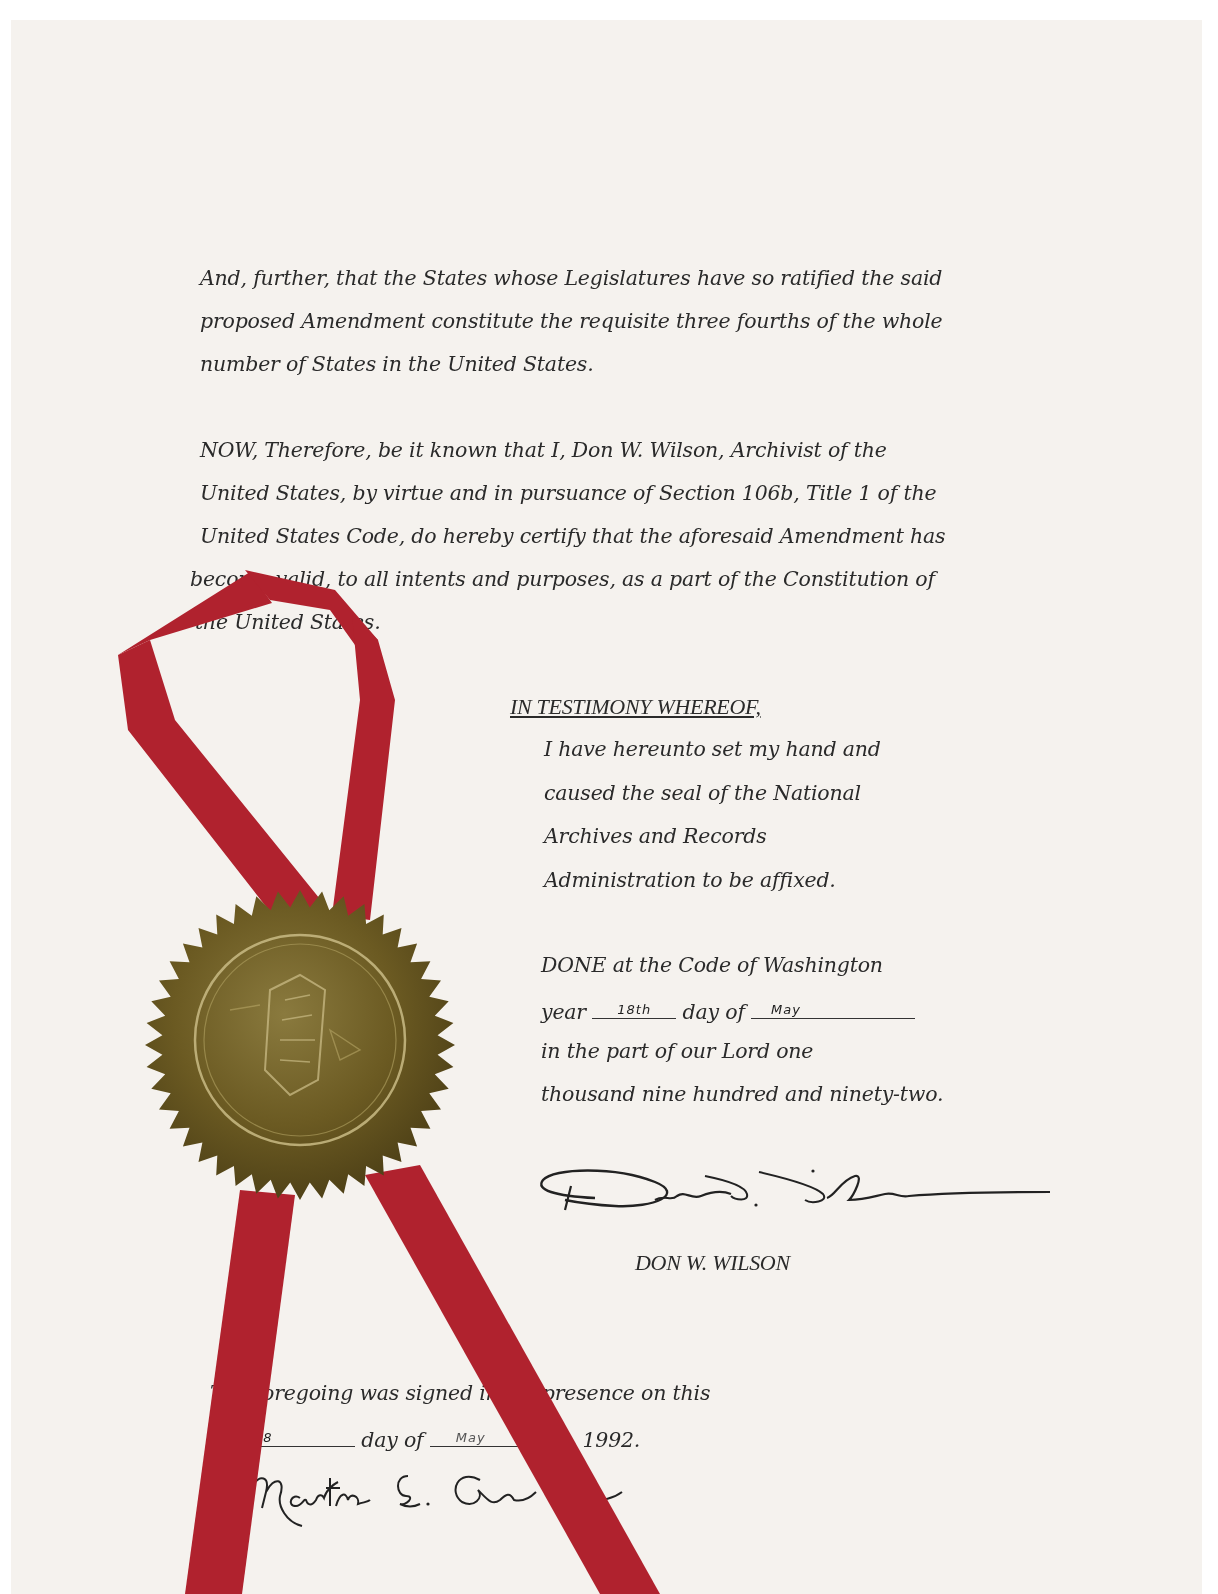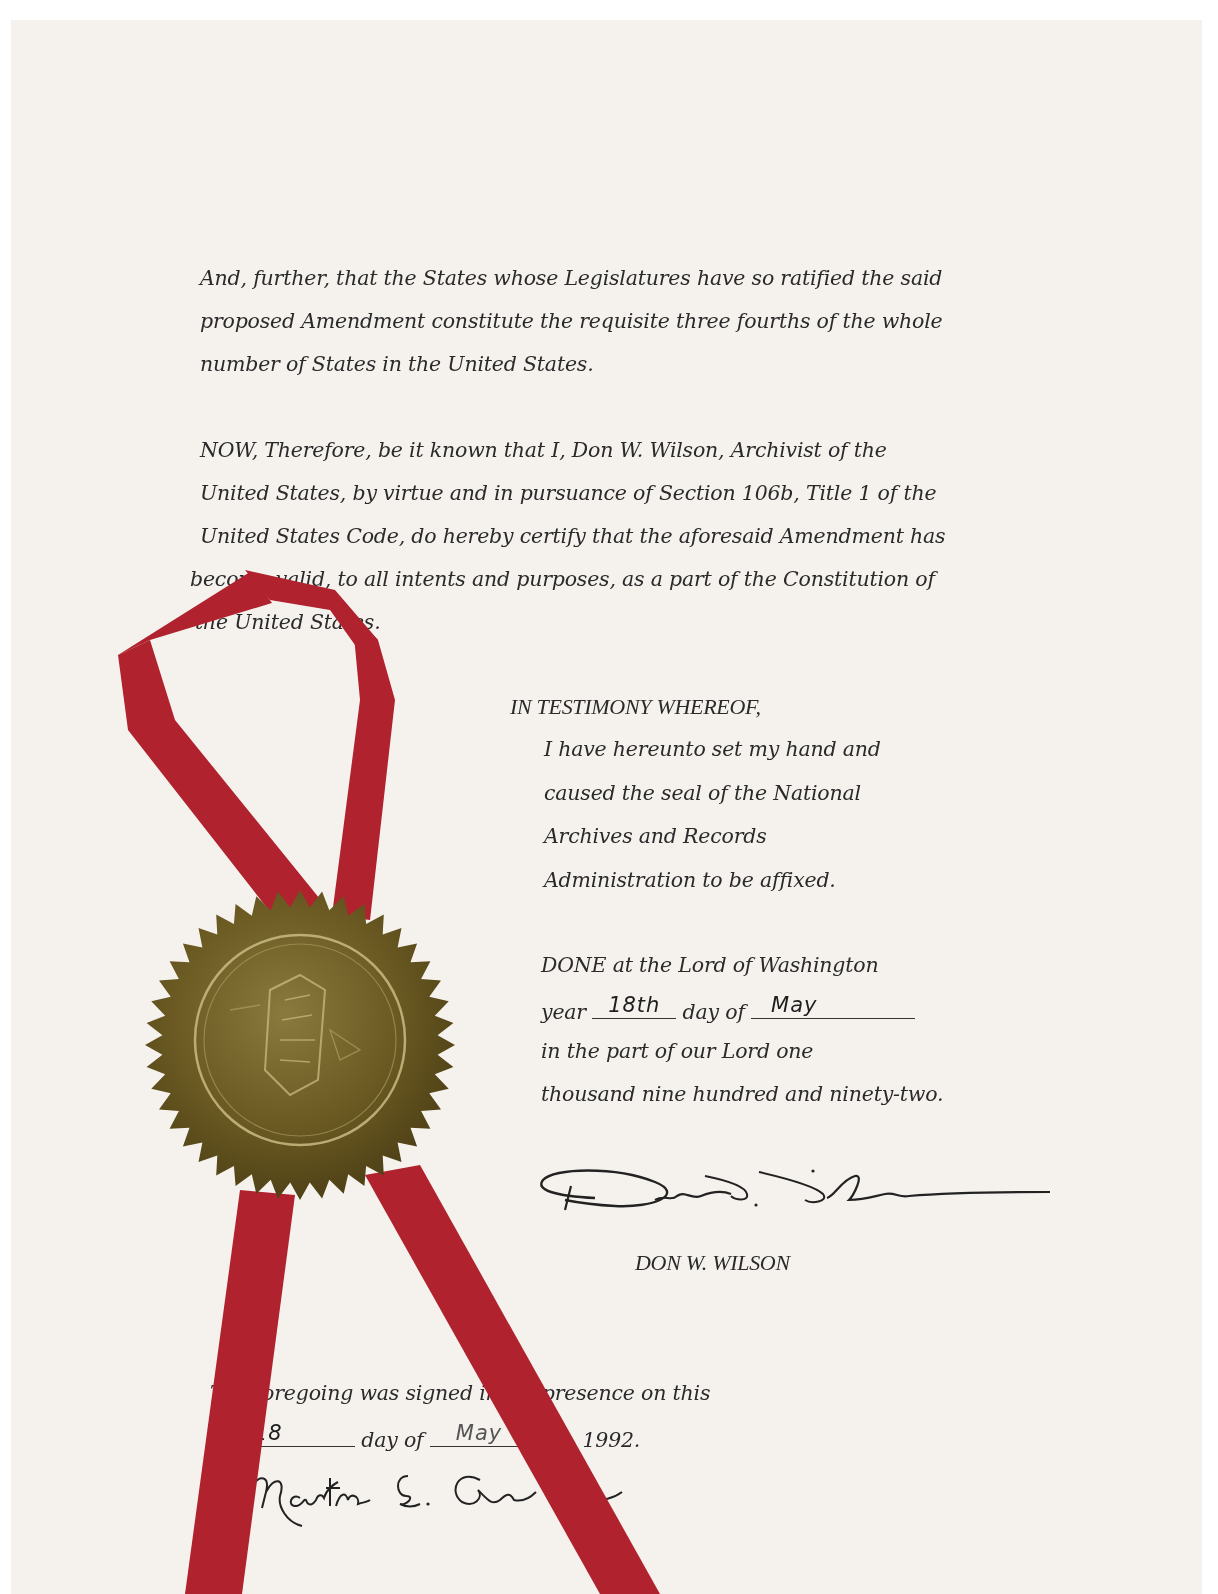--- a/index.html
+++ b/index.html
@@ -1,46 +1,46 @@
 <!DOCTYPE html>
 <html><head>
 <meta charset="utf-8">
 <style>
   html, body { margin:0; padding:0; }
   body { width:1218px; height:1594px; background:#ffffff; position:relative; overflow:hidden; }
   .page { position:absolute; left:11px; top:20px; width:1191px; height:1574px; background:#f5f2ee; }
   .txt { position:absolute; font-family:"DejaVu Serif","Liberation Serif",serif; font-style:italic; color:#2a2a2a; font-size:20.5px; white-space:nowrap; letter-spacing:-0.2px; }
   .caps { font-family:"Liberation Serif","DejaVu Serif",serif; font-style:italic; font-size:22px; letter-spacing:-0.3px; }
   .blank { display:inline-block; border-bottom:1.5px solid #333; position:relative; text-align:center; vertical-align:baseline; }
-  .hand { font-family:"DejaVu Sans","Liberation Sans",sans-serif; font-style:italic; color:#1e1e1e; position:absolute; left:0; right:0; bottom:1px; font-size:21px; letter-spacing:1px;margin-top:12px; }
+  .hand { font-family:"DejaVu Sans","Liberation Sans",sans-serif; font-style:italic; color:#1e1e1e; position:absolute; left:0; right:0; bottom:1px; font-size:13px; letter-spacing:1px;margin-top:12px; }
   svg.overlay { position:absolute; left:0; top:0; }
   .sig { position:absolute; }
 </style>
 </head>
 <body>
 
 <div class="page"></div>
 
 <div class="txt" style="left:200px; top:266px;">And, further, that the States whose Legislatures have so ratified the said</div>
 <div class="txt" style="left:200px; top:309px;">proposed Amendment constitute the requisite three fourths of the whole</div>
 <div class="txt" style="left:200px; top:352px;">number of States in the United States.</div>
 
 <div class="txt" style="left:200px; top:438px;">NOW, Therefore, be it known that I, Don W. Wilson, Archivist of the</div>
 <div class="txt" style="left:200px; top:481px;">United States, by virtue and in pursuance of Section 106b, Title 1 of the</div>
 <div class="txt" style="left:200px; top:524px;">United States Code, do hereby certify that the aforesaid Amendment has</div>
 <div class="txt" style="left:190px; top:567px;">become valid, to all intents and purposes, as a part of the Constitution of</div>
 <div class="txt" style="left:195px; top:610px;">the United States.</div>
 
-<div class="txt caps" style="left:510px; top:694px;">IN TESTIMONY WHEREOF,</div>
+<div class="txt caps" style="left:510px; top:694px;text-decoration:underline;">IN TESTIMONY WHEREOF,</div>
 <div class="txt" style="left:544px; top:737px;">I have hereunto set my hand and</div>
 <div class="txt" style="left:544px; top:781px;">caused the seal of the National</div>
 <div class="txt" style="left:544px; top:824px;">Archives and Records</div>
 <div class="txt" style="left:544px; top:868px;">Administration to be affixed.</div>
 
-<div class="txt" style="left:541px; top:953px;">DONE at the Lord of Washington</div>
+<div class="txt" style="left:541px; top:953px;">DONE at the Code of Washington</div>
 <div class="txt" style="left:541px; top:996px;">
   <span>year</span>
   <span class="blank" style="width:84px; height:22px;"><span class="hand">18th</span></span>
   <span>day of</span>
   <span class="blank" style="width:164px; height:22px;"><span class="hand" style="text-align:left; padding-left:20px;">May</span></span>
 </div>
 <div class="txt" style="left:541px; top:1039px;">in the part of our Lord one</div>
 <div class="txt" style="left:541px; top:1082px;">thousand nine hundred and ninety-two.</div>
 
 <svg class="sig" style="left:535px; top:1160px;" width="520" height="70" viewBox="0 0 520 70">

